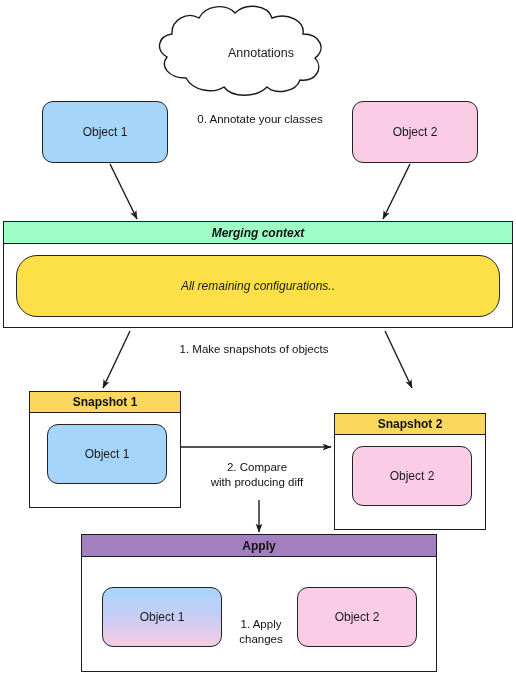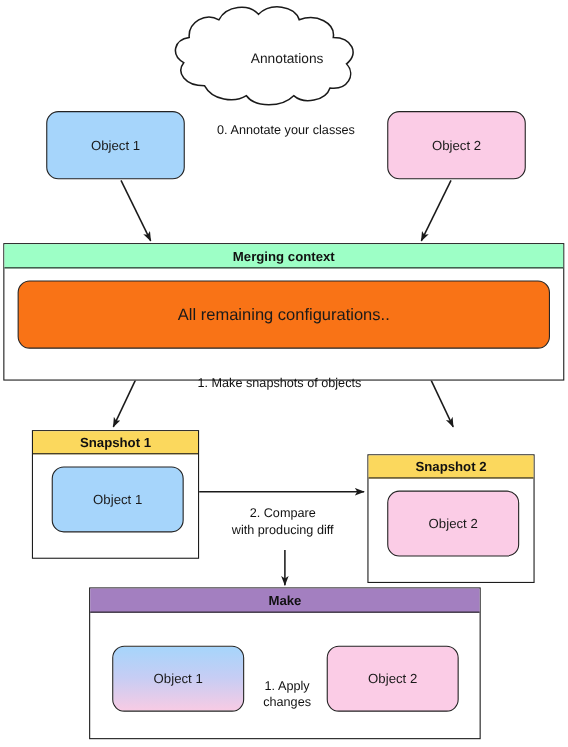--- a/index.html
+++ b/index.html
@@ -62,28 +62,28 @@
     font-size: 12px;
     color: #111111;
     border-bottom: 1.4px solid #1d1d1d;
   }
   .head-green  { background: #9dffc6; }
   .head-amber  { background: #fbd85d; }
   .head-purple { background: #a37fc0; }
 
   .inner-gray {
     position: absolute;
-    background: #f97316;
+    background: #fde047;
     border: 1.4px solid #262626;
-    border-radius: 11px;
+    border-radius: 21px;
     box-sizing: border-box;
     display: flex;
     align-items: center;
     justify-content: center;
-    font-size: 15px;
+    font-size: 12px;
     color: #1a1a1a;
   }
 
   .edge-label {
     position: absolute;
     font-size: 11.5px;
     line-height: 15px;
     color: #111111;
     text-align: center;
     white-space: pre-line;
@@ -149,21 +149,21 @@
   <div class="edge-label" style="left:165px; top:112px; width:190px;">0. Annotate your classes</div>
 
   <div class="obj-box obj-blue" style="left:42px; top:101px; width:126px; height:62px;">
     <div class="node-label">Object 1</div>
   </div>
 
   <div class="obj-box obj-pink" style="left:352px; top:101px; width:126px; height:62px;">
     <div class="node-label">Object 2</div>
   </div>
 
-  <div class="container-box" style="left:3px; top:221px; width:510px; height:125px;">
+  <div class="container-box" style="left:3px; top:221px; width:510px; height:107px;font-style:italic;">
     <div class="container-head head-green" style="height:22px;">Merging context</div>
     <div class="inner-gray" style="left:12px; top:33px; width:484px; height:62px;">
       <span>All remaining configurations..</span>
     </div>
   </div>
 
   <div class="edge-label" style="left:144px; top:342px; width:220px;">1. Make snapshots of objects</div>
 
   <div class="container-box" style="left:29px; top:391px; width:152px; height:117px;padding-left:24px;">
     <div class="container-head head-amber" style="height:21px;">Snapshot 1</div>
@@ -176,21 +176,21 @@
     <div class="container-head head-amber" style="height:21px;">Snapshot 2</div>
     <div class="obj-box obj-pink" style="left:17px; top:32px; width:120px; height:60px;">
       <div class="node-label">Object 2</div>
     </div>
   </div>
 
   <div class="edge-label" style="left:195px; top:460px; width:124px;">2. Compare
 with producing diff</div>
 
   <div class="container-box" style="left:81px; top:534px; width:356px; height:138px;">
-    <div class="container-head head-purple" style="height:22px;">Make</div>
+    <div class="container-head head-purple" style="height:22px;">Apply</div>
 
     <div class="obj-box obj-grad" style="left:20px; top:52px; width:120px; height:60px;">
       <div class="node-label">Object 1</div>
     </div>
 
     <div class="obj-box obj-pink" style="left:215px; top:52px; width:120px; height:60px;">
       <div class="node-label">Object 2</div>
     </div>
   </div>
 

